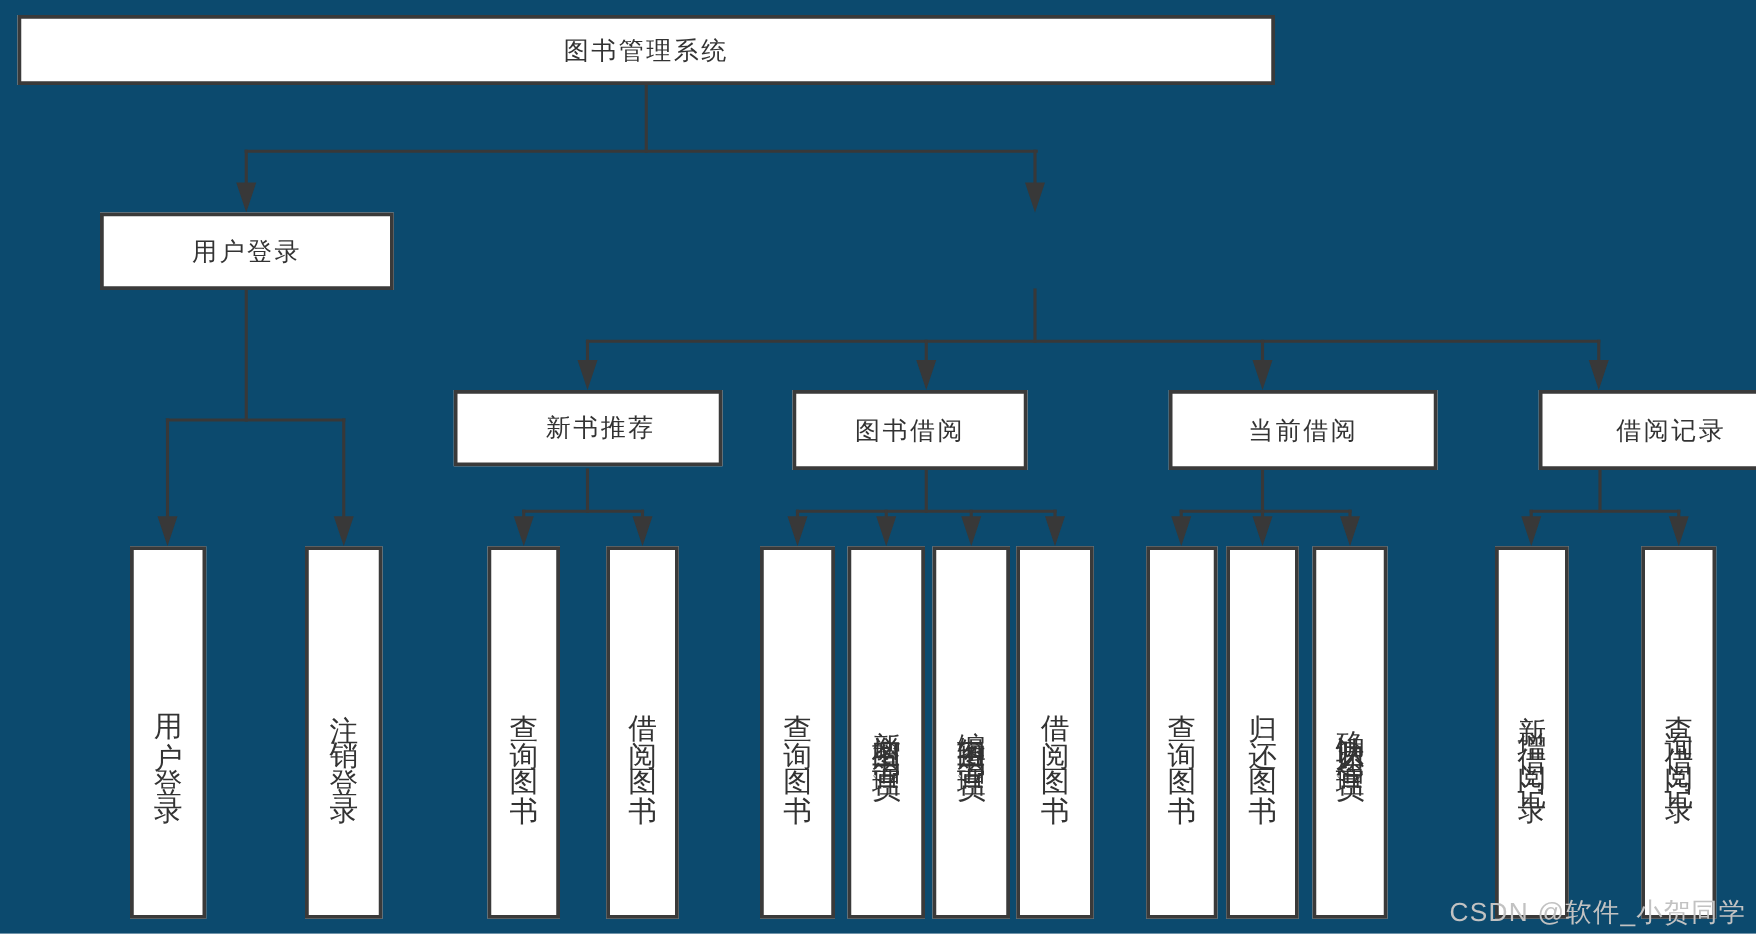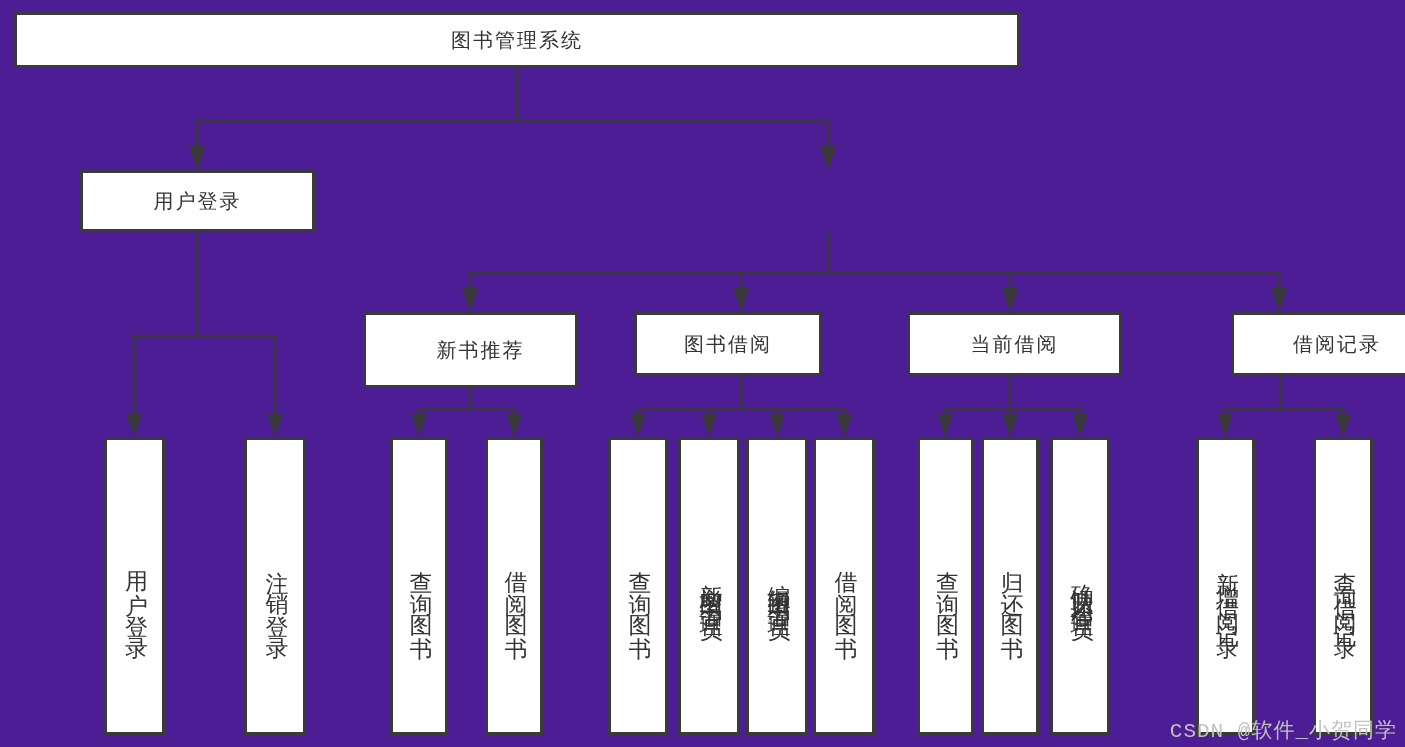--- a/index.html
+++ b/index.html
@@ -1,20 +1,20 @@
 <!DOCTYPE html>
 <html><head>
 <meta charset="utf-8">
 <style>
   html,body{margin:0;padding:0;background:#ffffff;}
   #canvas{
     position:relative;
     width:1405px;height:747px;
-    background:#4c1d95;
-    font-family:Liberation Mono, monospace;
+    background:#0c4a6e;
+    font-family:Liberation Sans, sans-serif;
     overflow:hidden;
     text-align:right;
   }
   #wires{position:absolute;left:0;top:0;z-index:1;}
   .node{
     position:absolute;
     box-sizing:border-box;
     border:3px solid #3a3a3a;
     background:#ffffff;
     display:flex;align-items:center;justify-content:center;
@@ -32,23 +32,23 @@
     white-space:nowrap;
   }
   .sp4{letter-spacing:22px;margin-bottom:-22px;}
   .sp6{letter-spacing:13px;margin-bottom:-13px;}
   .sp9{letter-spacing:5px;margin-bottom:-5px;}
 
   
   .b-root{left:14px;top:12px;width:1006px;height:56px;}
   .b-userlogin{left:80px;top:170px;width:235px;height:62px;}
   .b-bookmgmt{left:710px;top:170px;width:237px;height:62px;}
-  .b-l3-0{left:363px;top:312px;width:215px;height:76px;padding-left:20px;}
+  .b-l3-0{left:363px;top:312px;width:215px;height:61px;padding-left:20px;}
   .b-l3-1{left:634px;top:312px;width:188px;height:64px;}
-  .b-l3-2{left:907px;top:312px;width:215px;height:64px;}
+  .b-l3-2{left:935px;top:312px;width:215px;height:64px;}
   .b-l3-3{left:1231px;top:312px;width:212px;height:64px;}
   .b-leaf-0{left:104px;width:61px;}
   .b-leaf-1{left:244px;width:62px;}
   .b-leaf-2{left:390px;width:58px;}
   .b-leaf-3{left:485px;width:58px;}
   .b-leaf-4{left:608px;width:60px;}
   .b-leaf-5{left:678px;width:62px;}
   .b-leaf-6{left:746px;width:62px;}
   .b-leaf-7{left:813px;width:62px;}
   .b-leaf-8{left:917px;width:57px;}

